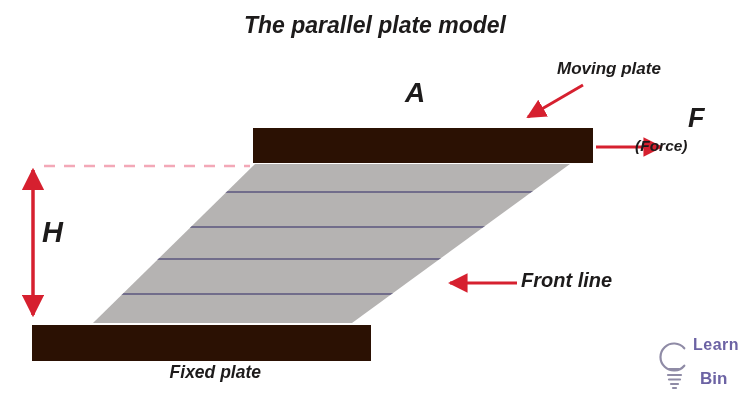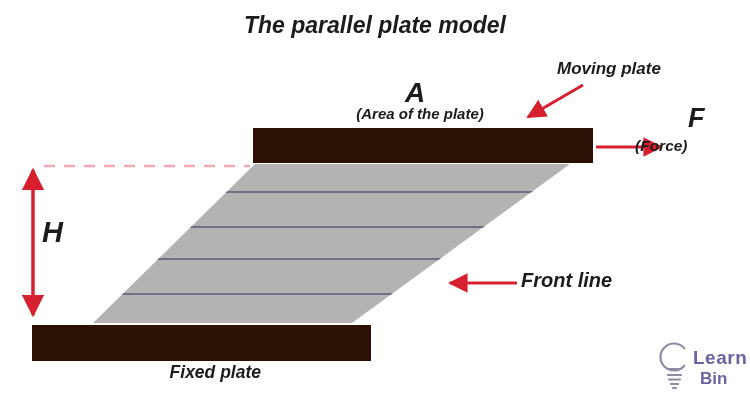--- a/index.html
+++ b/index.html
@@ -21,21 +21,21 @@
   svg{position:absolute;left:0;top:0;}
   .fluid{fill:var(--fluid,#b5b3b2);}
   .plate{fill:var(--plate,#2b1103);}
   .flowline{stroke:var(--flow_line,#5b567e);stroke-width:1.6;}
   .red-line{stroke:var(--red,#d6202f);fill:none;}
   .pink-dash{stroke:var(--pink,#f3a8b7);stroke-width:2.4;stroke-dasharray:11 9;}
   .arrowhead{fill:var(--red,#d6202f);}
   
   #logo{position:absolute;left:650px;top:336px;width:100px;height:62px;}
   #logo .word{position:absolute;font-weight:bold;color:var(--logo,#6c63a4);font-style:normal;}
-  #logo-line1{left:43px;top:11px;font-size:19px;letter-spacing:0.5px;}
+  #logo-line1{left:43px;top:0;font-size:16px;letter-spacing:0.5px;}
   #logo-line2{left:50px;top:33px;font-size:17px;}
   .bulb-stroke{stroke:var(--bulb,#8f8ba6);fill:none;stroke-width:2.2;stroke-linecap:round;}
 </style>
 </head>
 <body>
 
 <div id="stage">
 
   <svg width="750" height="402" viewBox="0 0 750 402">
     <defs>
@@ -66,21 +66,20 @@
     <line class="red-line" x1="583" y1="85" x2="528" y2="117" stroke-width="3" marker-end="url(#ah)"></line>
 
     <line class="red-line" x1="596" y1="147" x2="661" y2="147" stroke-width="3" marker-end="url(#ah)"></line>
 
     <line class="red-line" x1="517" y1="283" x2="450" y2="283" stroke-width="3" marker-end="url(#ah)"></line>
   </svg>
 
   <div class="lbl" id="moving-plate-label">Moving plate</div>
   <div class="lbl" id="title">The parallel plate model</div>
   <div class="lbl" id="area-symbol">A</div>
-  <div class="lbl" id="area-caption">(Area of the plate)</div>
   <div class="lbl" id="force-symbol">F</div>
   <div class="lbl" id="force-caption">(Force)</div>
   <div class="lbl" id="height-symbol">H</div>
   <div class="lbl" id="front-line-label">Front line</div>
   <div class="lbl" id="fixed-plate-label">Fixed plate</div>
 
   <div id="logo">
     <svg width="100" height="62" viewBox="0 0 100 62">
       <path class="bulb-stroke" d="M34.3,12.3 A13.5,13.5 0 1 0 34.3,29.7"></path>
       <path class="bulb-stroke" d="M19,33 L29,33"></path>

